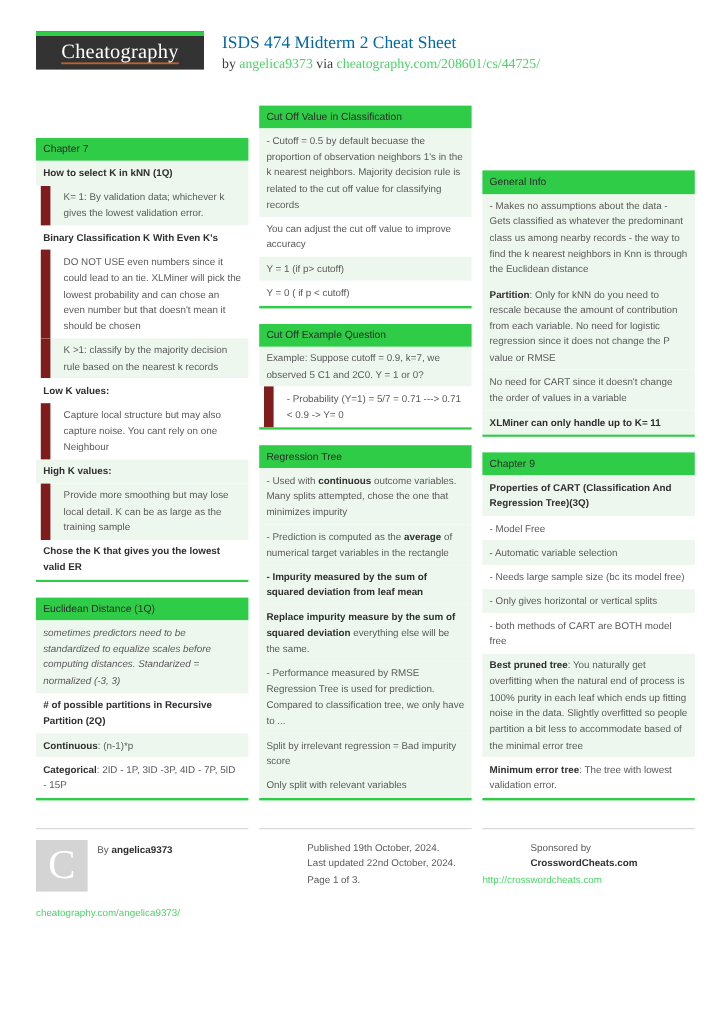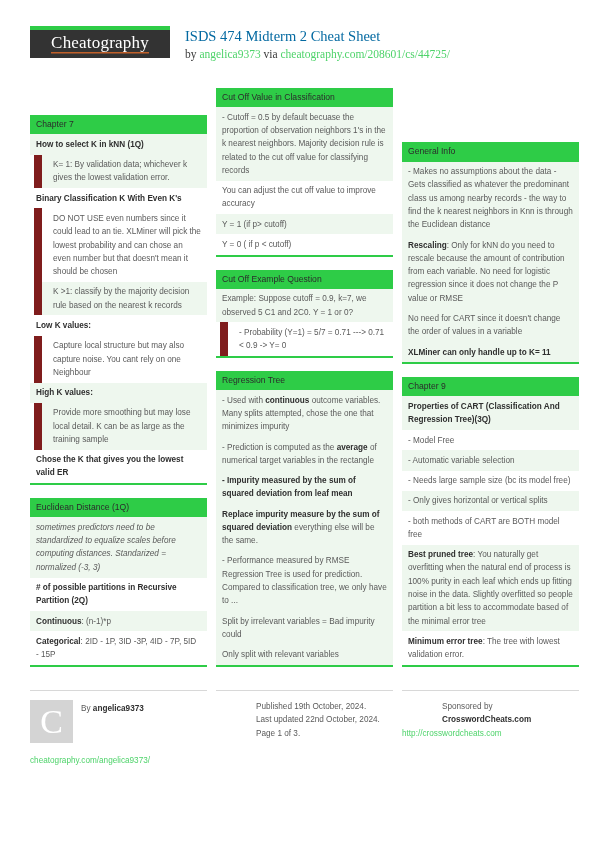--- a/index.html
+++ b/index.html
@@ -219,29 +219,29 @@
           <div class="row alt">Example: Suppose cutoff = 0.9, k=7, we observed 5 C1 and 2C0. Y = 1 or 0?</div>
           <div class="row indent plain">- Probability (Y=1) = 5/7 = 0.71 ---&gt; 0.71 &lt; 0.9 -&gt; Y= 0</div>
         </div>
         <div class="card">
           <div class="card-title">Regression Tree</div>
           <div class="row alt">- Used with <b>continuous</b> outcome variables. Many splits attempted, chose the one that minimizes impurity</div>
           <div class="row alt">- Prediction is computed as the <b>average</b> of numerical target variables in the rectangle</div>
           <div class="row alt"><b>- Impurity measured by the sum of squared deviation from leaf mean</b></div>
           <div class="row alt"><b>Replace impurity measure by the sum of squared deviation</b> everything else will be the same.</div>
           <div class="row alt">- Performance measured by RMSE Regression Tree is used for prediction. Compared to classification tree, we only have to ...</div>
-          <div class="row alt">Split by irrelevant variables = Bad impurity could</div>
+          <div class="row alt">Split by irrelevant regression = Bad impurity score</div>
           <div class="row alt">Only split with relevant variables</div>
         </div>
       </div>
       <div class="col">
         <div class="card">
           <div class="card-title">General Info</div>
           <div class="row alt">- Makes no assumptions about the data - Gets classified as whatever the predominant class us among nearby records - the way to find the k nearest neighbors in Knn is through the Euclidean distance</div>
-          <div class="row alt"><b>Rescaling</b>: Only for kNN do you need to rescale because the amount of contribution from each variable. No need for logistic regression since it does not change the P value or RMSE</div>
+          <div class="row alt"><b>Partition</b>: Only for kNN do you need to rescale because the amount of contribution from each variable. No need for logistic regression since it does not change the P value or RMSE</div>
           <div class="row alt">No need for CART since it doesn't change the order of values in a variable</div>
           <div class="row alt"><b>XLMiner can only handle up to K= 11</b></div>
         </div>
         <div class="card">
           <div class="card-title">Chapter 9</div>
           <div class="row head alt">Properties of CART (Classification And Regression Tree)(3Q)</div>
           <div class="row plain">- Model Free</div>
           <div class="row alt">- Automatic variable selection</div>
           <div class="row plain">- Needs large sample size (bc its model free)</div>
           <div class="row alt">- Only gives horizontal or vertical splits</div>

